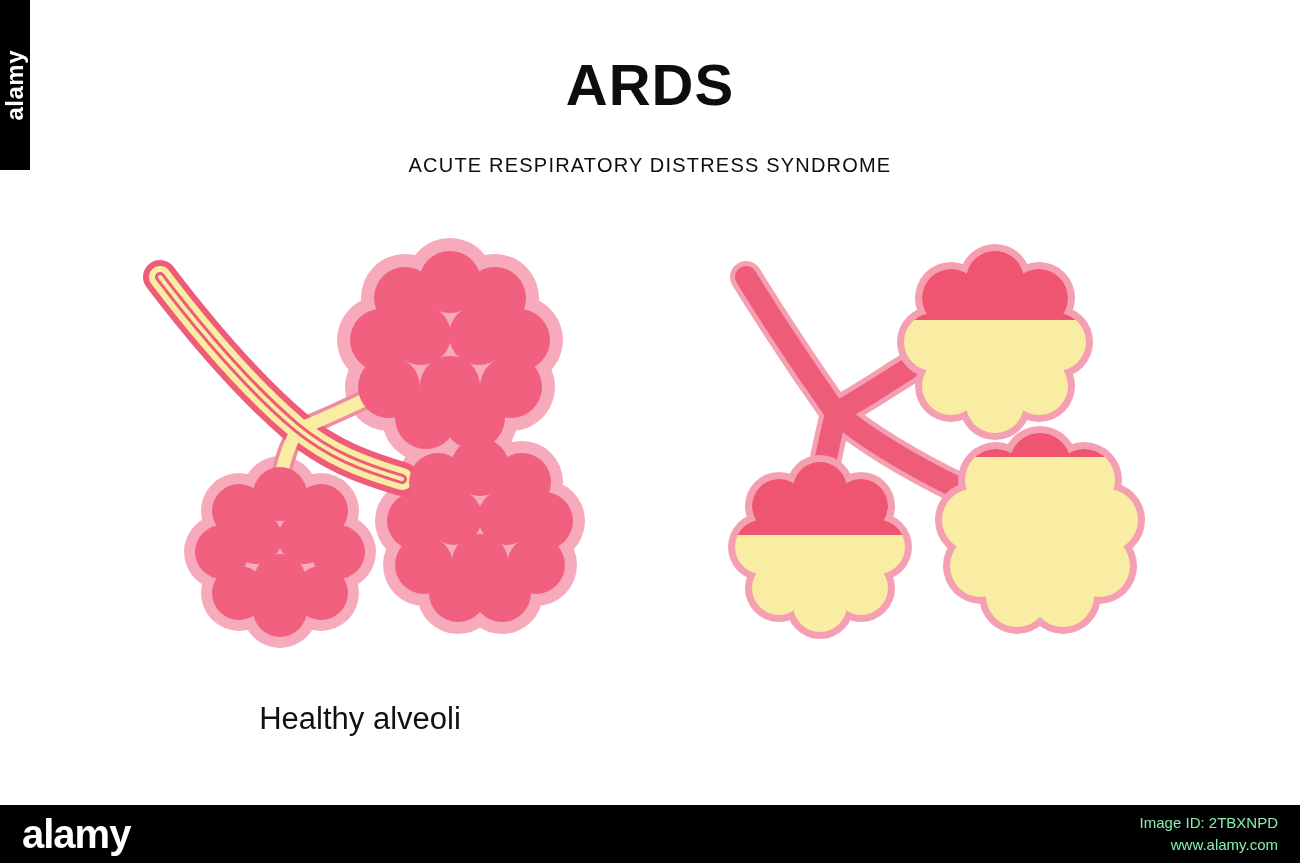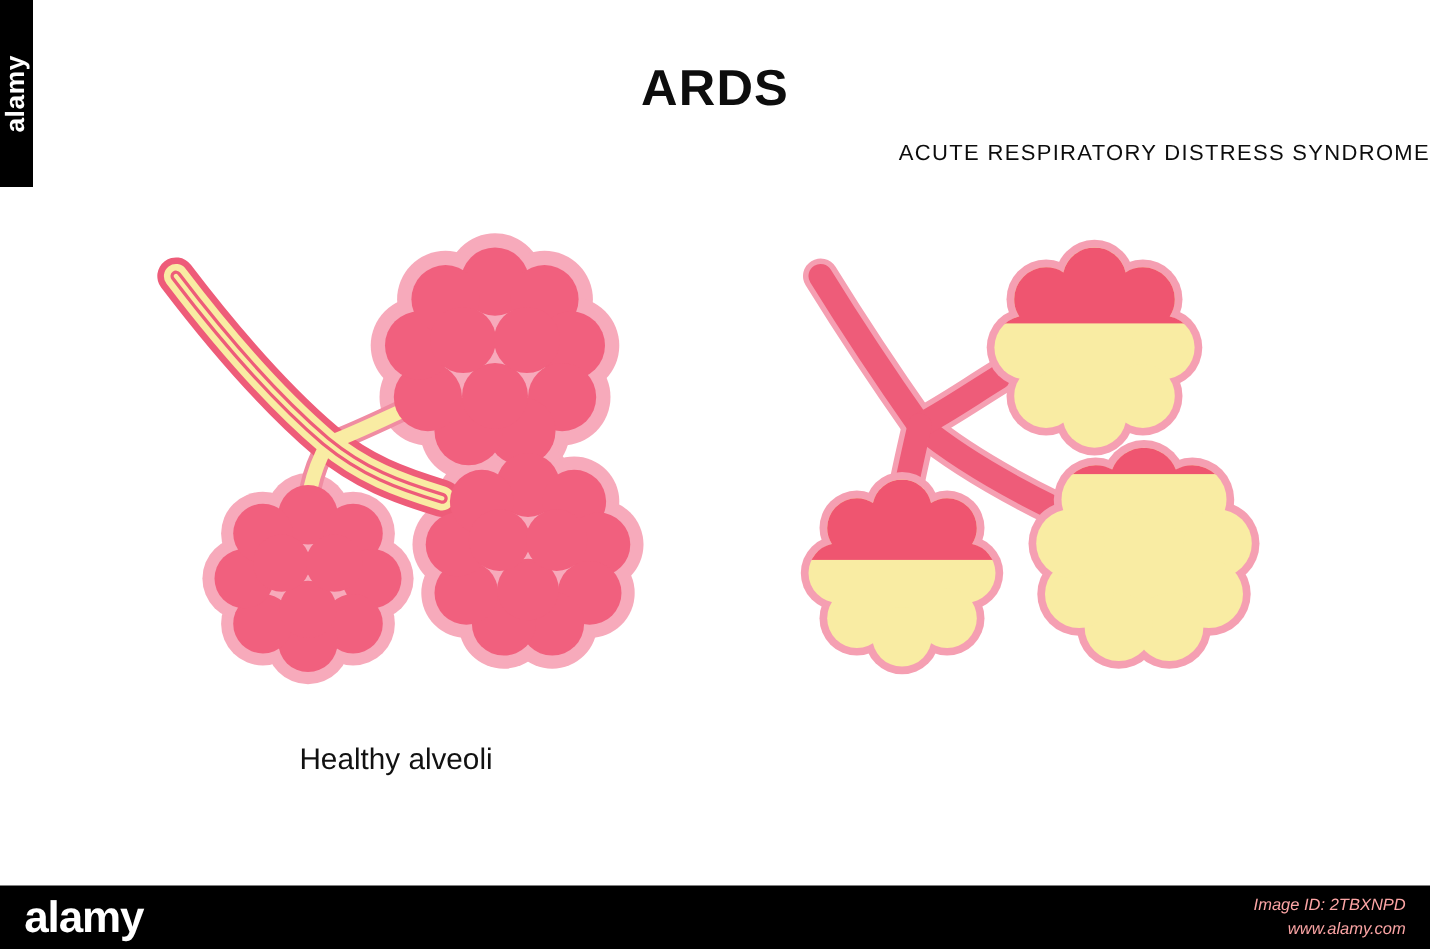--- a/index.html
+++ b/index.html
@@ -8,43 +8,42 @@
     position: relative;
     width: 1300px;
     height: 863px;
     background: #ffffff;
     overflow: hidden;
     font-family: "Liberation Sans", sans-serif;
     color: #0d0d0d;
   }
   .header { text-align: center; padding-top: 56px; }
   .title {
-    font-size: 46px;
+    font-size: 58px;
     font-weight: 700;
     letter-spacing: 1px;
     line-height: 1;
   }
   .subtitle {
-    margin-top: 26px;
+    margin-top: 40px;
     font-size: 20px;
     font-weight: 400;
     letter-spacing: 1.2px;
-    text-align: right;
   }
   .diagram-row {
     margin-top: 40px;
     display: flex;
     justify-content: center;
     gap: 120px;
   }
   .panel { display: flex; flex-direction: column; align-items: center; }
   .panel svg { display: block; }
   .panel-label {
     margin-top: 14px;
-    font-size: 27px;
+    font-size: 31px;
     font-weight: 400;
     color: #111111;
   }
   
   .vstrip {
     position: absolute;
     left: 0; top: 0;
     width: 30px; height: 170px;
     background: #000000;
     display: flex;
@@ -73,24 +72,23 @@
   }
   .brand {
     color: #ffffff;
     font-size: 40px;
     font-weight: 700;
     letter-spacing: -1px;
     line-height: 1;
   }
   .bar-right {
     text-align: right;
-    color: #fca5a5;
+    color: #86efac;
     font-size: 15px;
     line-height: 1.45;
-    font-style: italic;
   }
 </style>
 </head>
 <body>
 
 <div class="page">
 
   <div class="vstrip">
     <span>alamy</span>
   </div>

